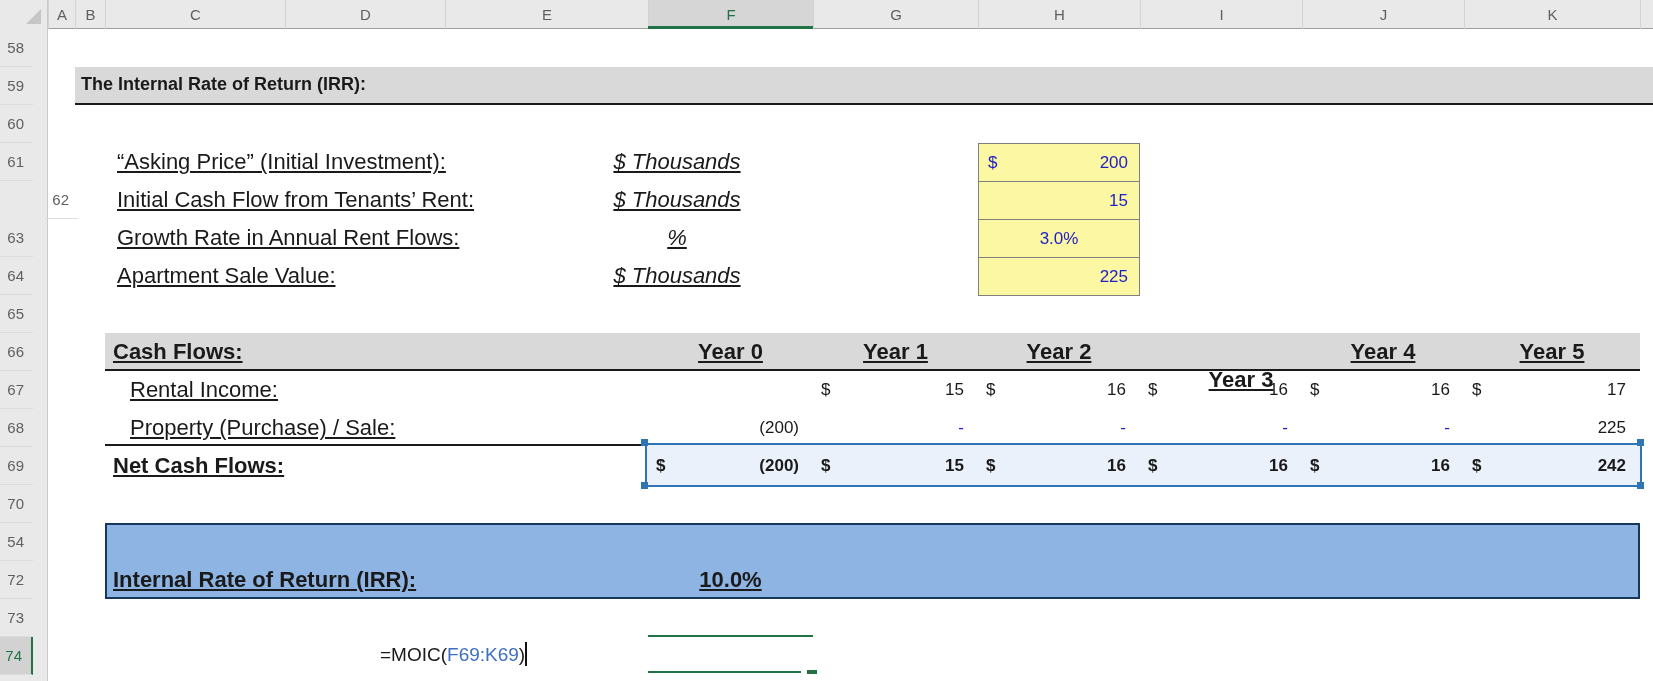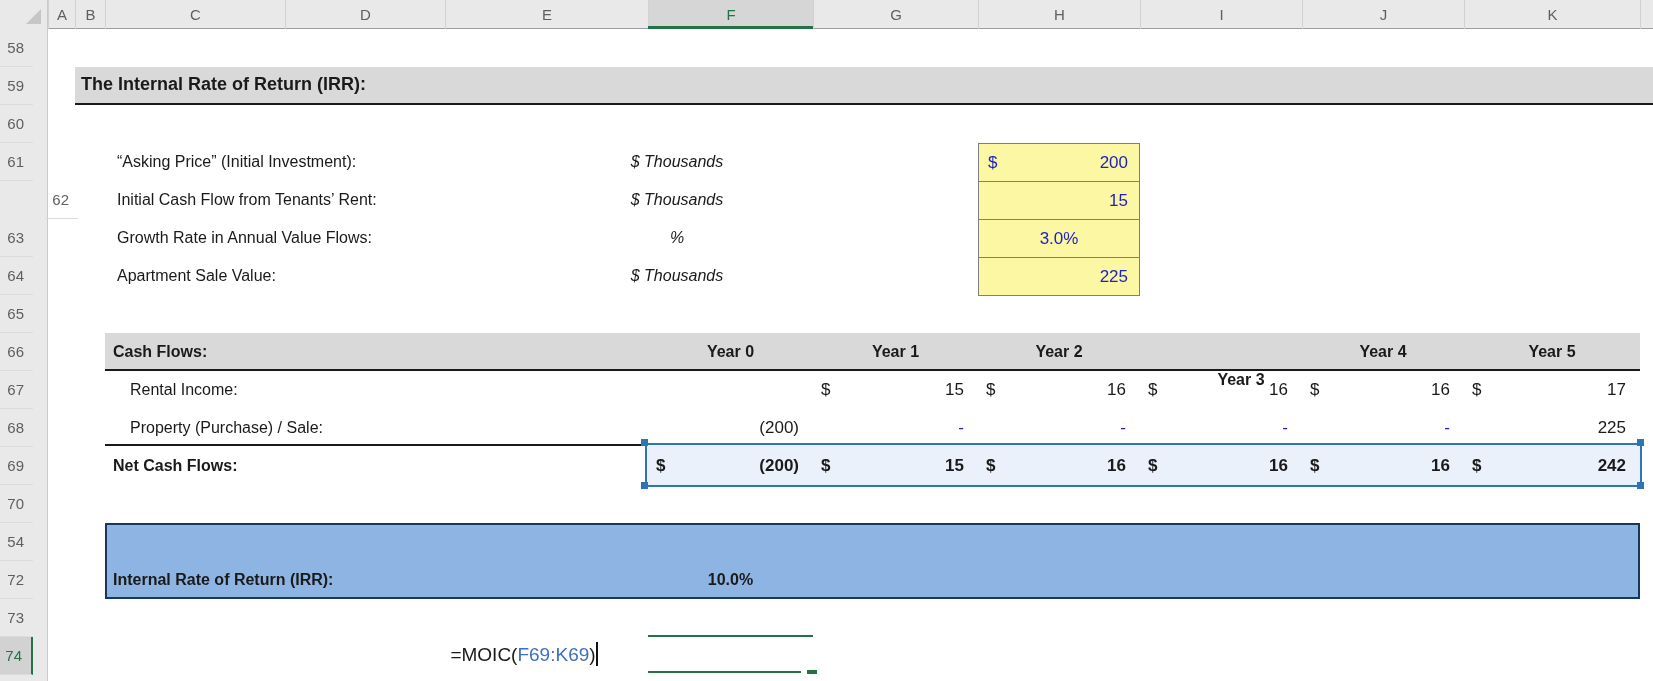--- a/index.html
+++ b/index.html
@@ -19,22 +19,22 @@
     font-size:15px; color:#5f5f5f; border-left:1px solid #D2D2D2; }
   .col-h.sel { background:#D6D6D6; color:#217346; }
   .col-underline { position:absolute; top:26px; height:3px; background:#217346; }
   .row-strip { position:absolute; left:0; top:29px; width:48px; height:652px;
     background:#E9E9E9; border-right:1px solid #C9C9C9; }
   .row-h { position:absolute; left:0; width:33px; height:38px; line-height:38px;
     text-align:right; padding-right:9px; font-size:15px; color:#5f5f5f;
     border-bottom:1px solid #DCDCDC; }
   .row-h.sel { background:#D2D2D2; color:#217346; border-right:2px solid #217346; }
   
-  .cell { position:absolute; height:38px; line-height:38px; font-size:16px;
-    white-space:nowrap; }
+  .cell { position:absolute; height:38px; line-height:38px; font-size:22px;
+    white-space:nowrap;text-decoration:underline; }
   .b { font-weight:bold; }
   .it { font-style:italic; }
   .ctr { text-align:center; }
   .band { position:absolute; height:38px; line-height:35px; background:#D9D9D9;
     border-bottom:2px solid #1a1a1a; }
   .vcell { position:absolute; height:38px; line-height:38px; font-size:17px; }
   .vcell .cur { position:absolute; left:8px; }
   .vcell .val { position:absolute; right:14px; }
   .blue { color:#2222C4; }
   
@@ -50,21 +50,21 @@
   .sel-rect { position:absolute; left:645px; top:443px; width:997px; height:44px;
     background:#EAF1FB; border:2px solid #2E75B6; }
   .handle { position:absolute; width:7px; height:7px; background:#2E75B6; }
   
   .sum-band { position:absolute; left:105px; top:523px; width:1535px; height:76px;
     background:#8DB4E2; border:2px solid #17375E; }
   
   .gline { position:absolute; background:#217346; }
   .fill-handle { position:absolute; background:#217346; }
   .formula { position:absolute; left:380px; top:637px; width:288px; height:36px;
-    line-height:36px; text-align:center; font-size:19px; }
+    line-height:36px; text-align:left; font-size:19px; }
   .formula .ref { color:#3E6FC0; }
   .caret { display:inline-block; width:2px; height:24px; background:#111;
     vertical-align:-5px; }
   .divider { position:absolute; background:#1a1a1a; }
 </style>
 </head>
 <body>
 
 <div class="sheet">
 
@@ -104,21 +104,21 @@
     <div class="row-h" style="top:494px;">54</div>
     <div class="row-h" style="top:532px;">72</div>
     <div class="row-h" style="top:570px;">73</div>
     <div class="row-h sel" style="top:608px;">74</div>
   </div>
 
   <div class="band b" style="left:75px;top:67px;width:1578px;padding-left:6px;font-size:18px;">The Internal Rate of Return (IRR):</div>
 
   <div class="cell" style="left:117px;top:143px;">“Asking Price” (Initial Investment):</div>
   <div class="cell" style="left:117px;top:181px;">Initial Cash Flow from Tenants’ Rent:</div>
-  <div class="cell" style="left:117px;top:219px;">Growth Rate in Annual Value Flows:</div>
+  <div class="cell" style="left:117px;top:219px;">Growth Rate in Annual Rent Flows:</div>
   <div class="cell" style="left:117px;top:257px;">Apartment Sale Value:</div>
 
   <div class="cell it ctr" style="left:562px;top:143px;width:230px;">$ Thousands</div>
   <div class="cell it ctr" style="left:562px;top:181px;width:230px;">$ Thousands</div>
   <div class="cell it ctr" style="left:562px;top:219px;width:230px;">%</div>
   <div class="cell it ctr" style="left:562px;top:257px;width:230px;">$ Thousands</div>
 
   <div class="ybox">
     <div class="ycell">
       <span class="cur">$</span>

